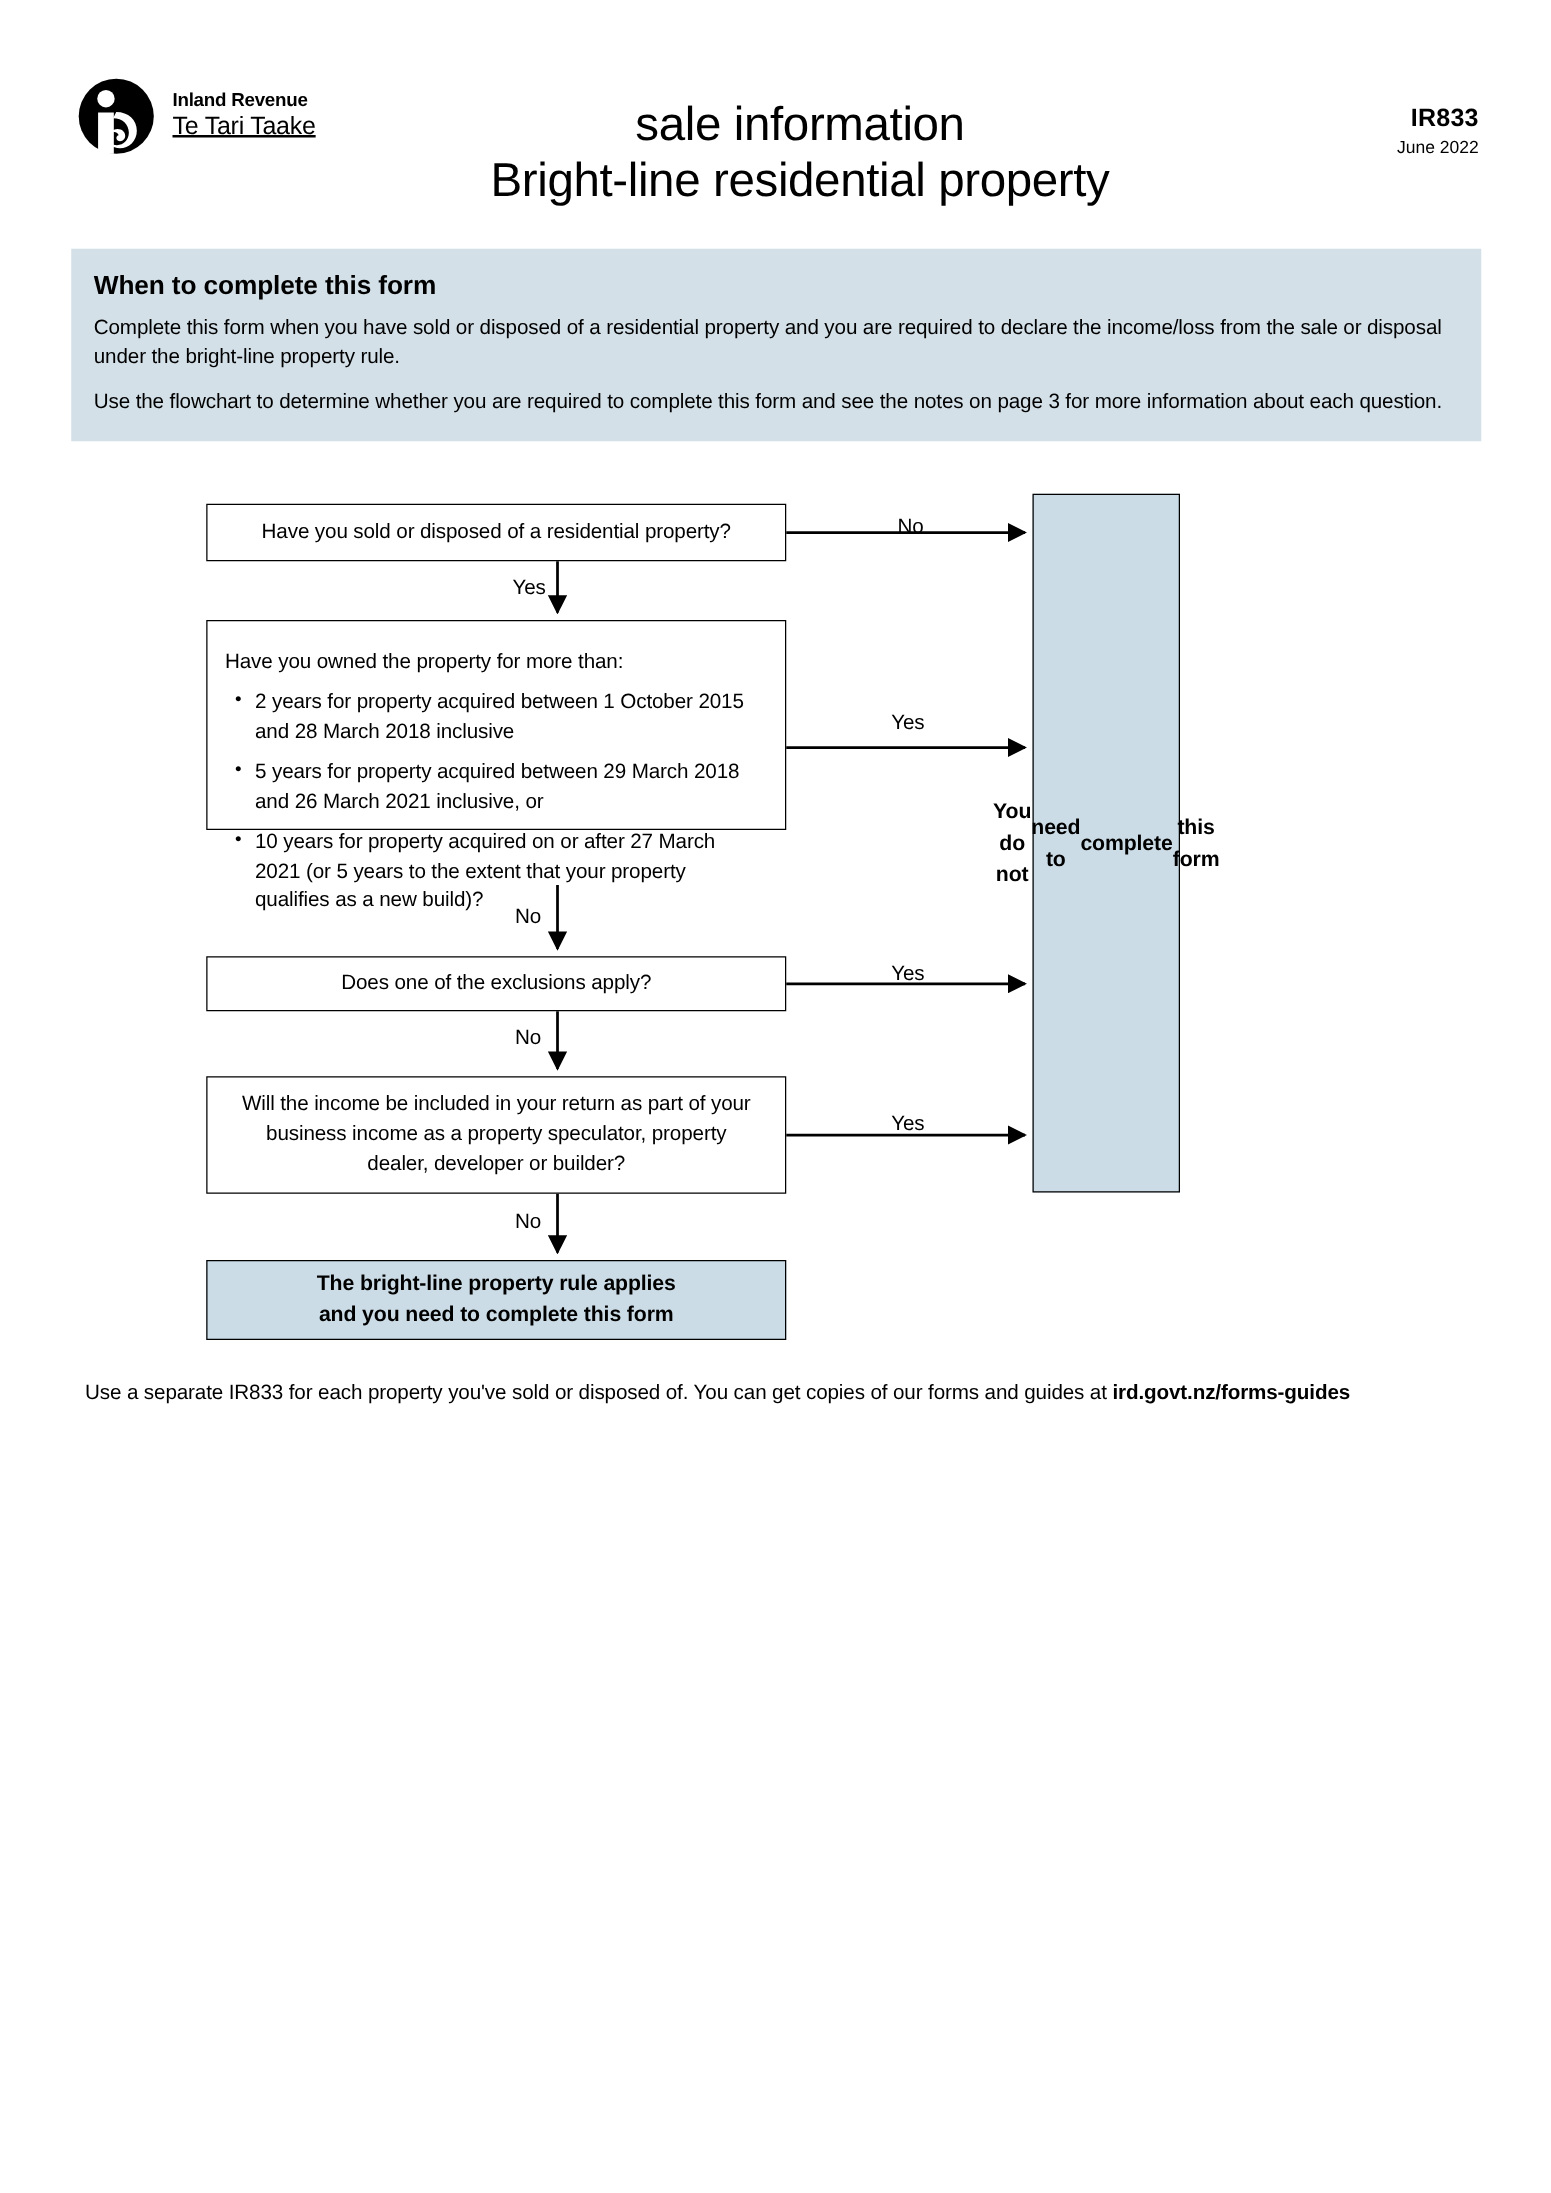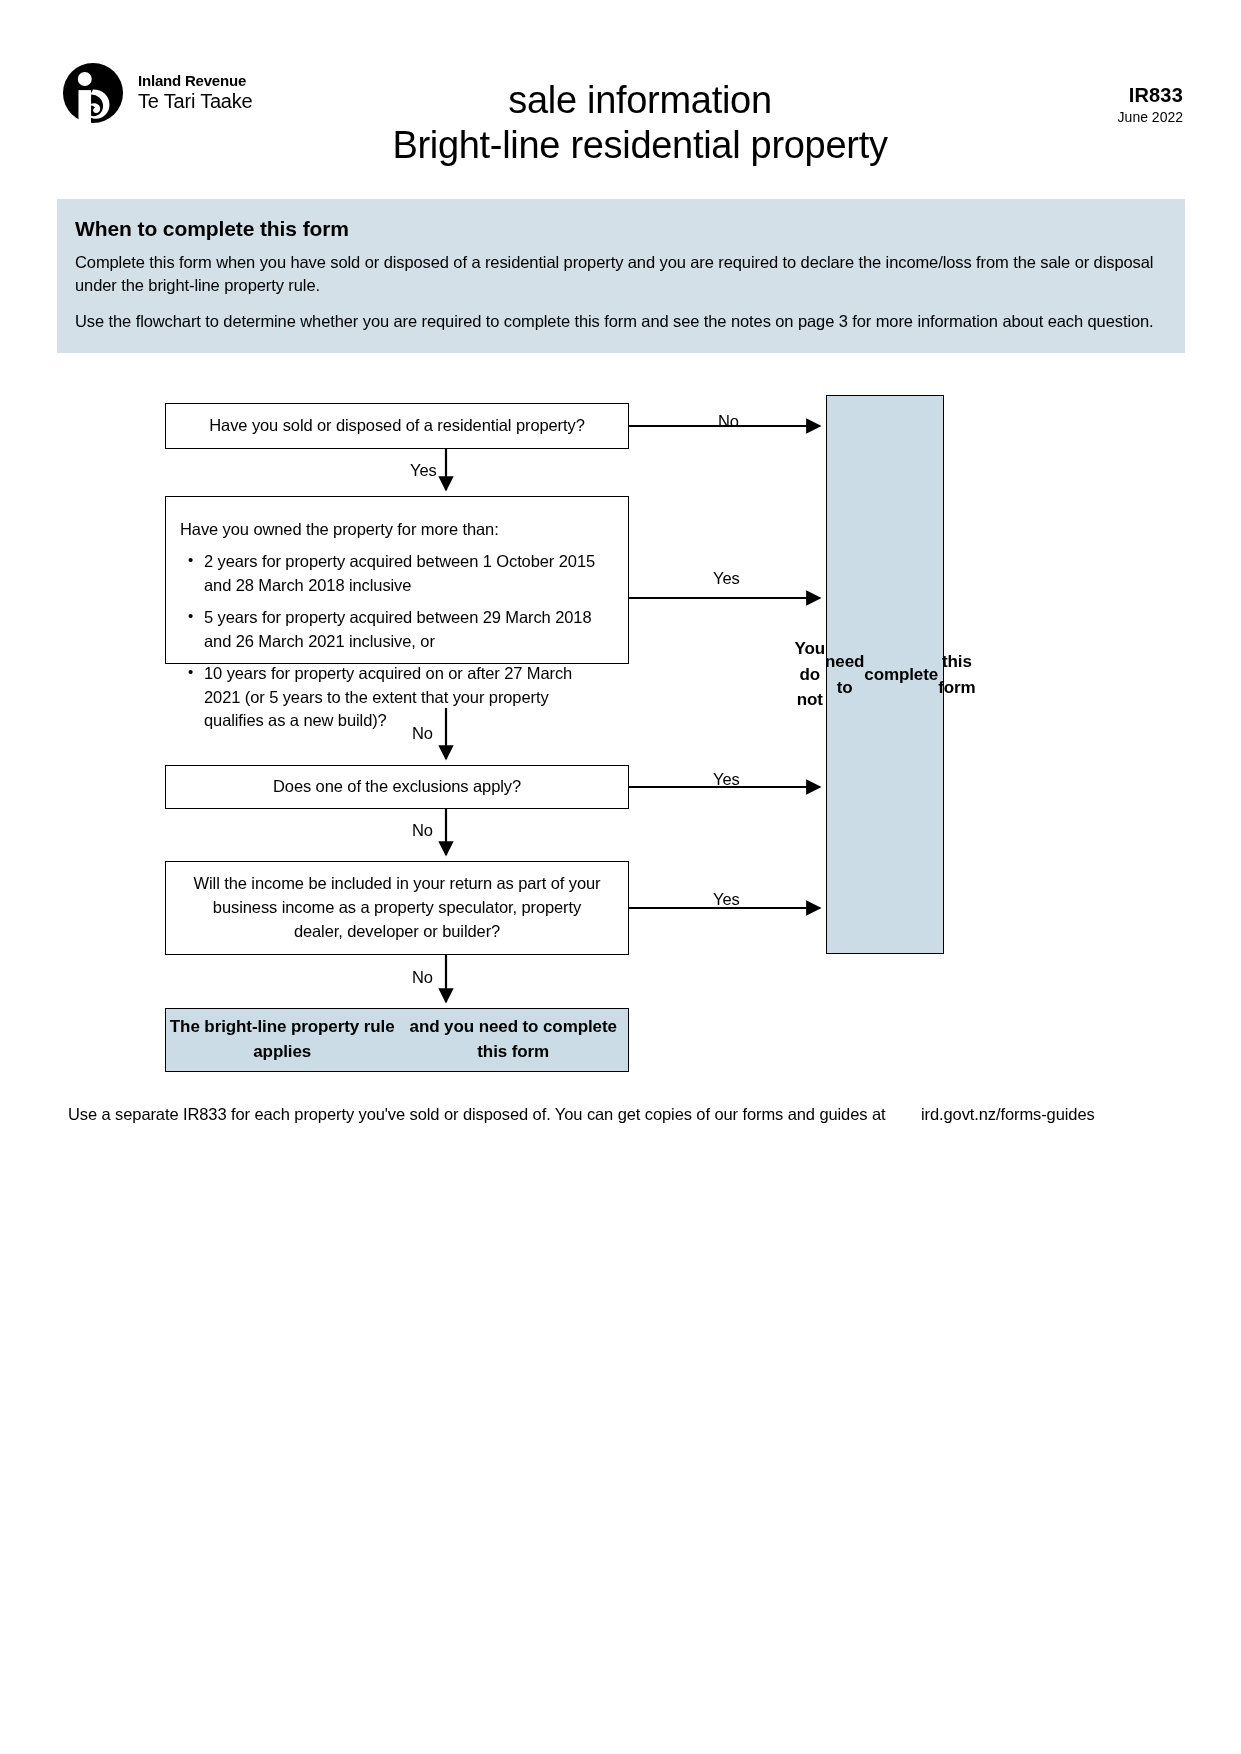--- a/index.html
+++ b/index.html
@@ -45,20 +45,21 @@
   }
   .logo-text .l1 {
     font-size: 15px;
     font-weight: bold;
     letter-spacing: -0.2px;
   }
   .logo-text .l2 {
     font-size: 20px;
     font-weight: normal;
     letter-spacing: -0.2px;
+    text-decoration: underline;
   }
 
   .doc-title {
     position: absolute;
     left: 330px;
     top: 78px;
     width: 620px;
     text-align: center;
     font-size: 38px;
     line-height: 1.18;
@@ -178,20 +179,21 @@
     left: 826px; top: 395px; width: 118px; height: 559px;
     flex-direction: row;
     text-align: center;
     font-size: 17px;
     line-height: 1.5;
     justify-content: center;
   }
   
   #node-applies {
     left: 165px; top: 1008px; width: 464px; height: 64px;
+    flex-direction: column;
     text-align: center;
     font-size: 17px;
     line-height: 1.45;
   }
 
   .edge-label {
     position: absolute;
     font-size: 16.5px;
     letter-spacing: -0.1px;
     background: transparent;
@@ -200,21 +202,21 @@
   
   .footer-note {
     position: absolute;
     left: 68px;
     top: 1103px;
     width: 1100px;
     font-size: 16.5px;
     line-height: 1.4;
     letter-spacing: -0.1px;
   }
-  .footer-note b { font-weight: normal; margin-left: 31px; }
+  .footer-note b { font-weight: bold; }
 </style>
 </head>
 <body>
 
 <div class="header">
 
   <div class="logo-block">
     <svg class="logo-mark" viewBox="0 0 64 64">
       <circle cx="32" cy="32" r="31" fill="#000"></circle>
       <circle cx="23.5" cy="17.5" r="7.2" fill="#fff"></circle>

